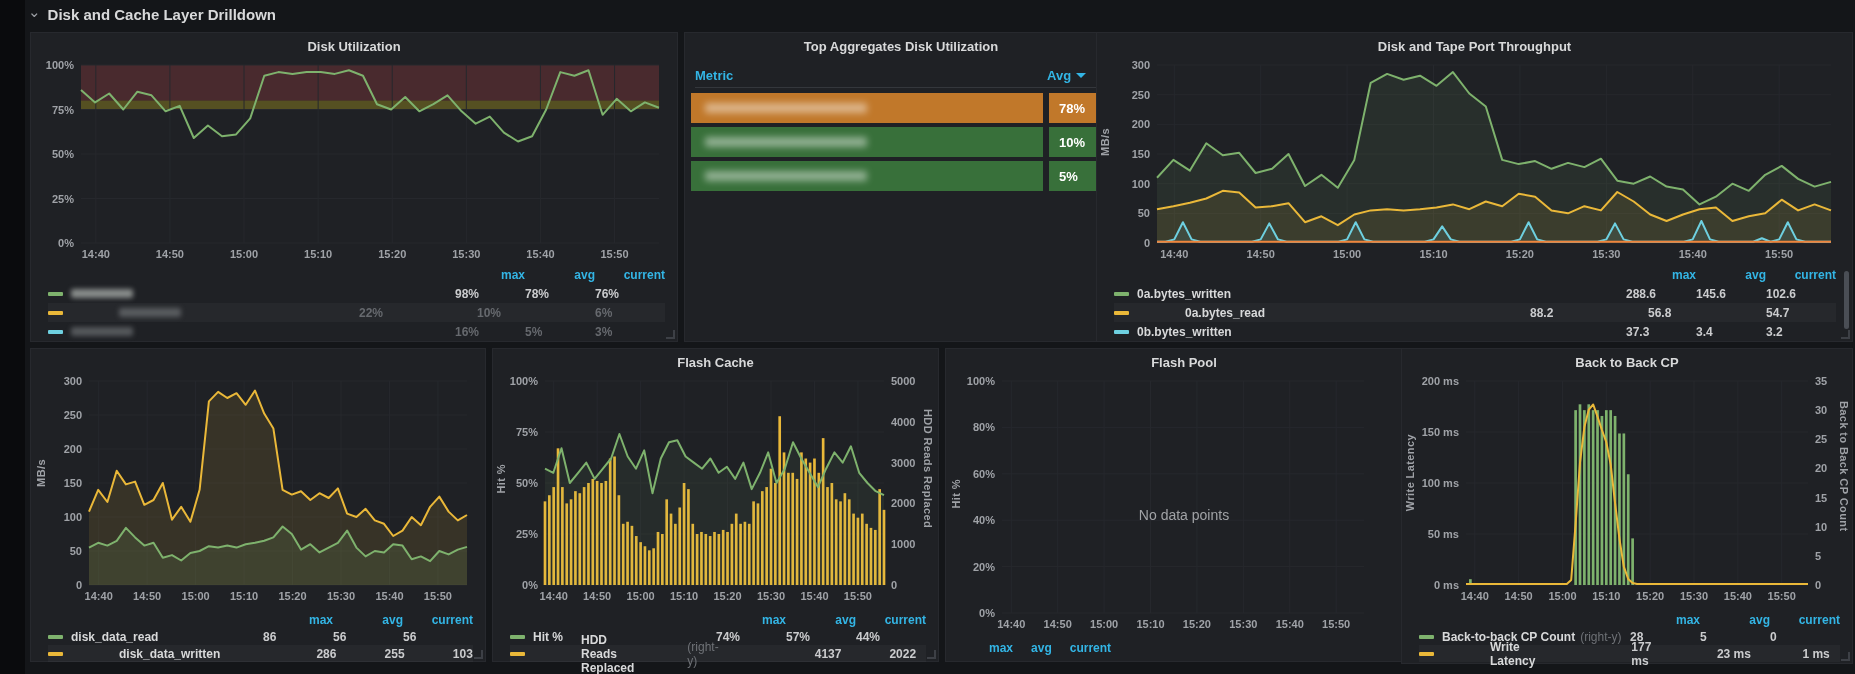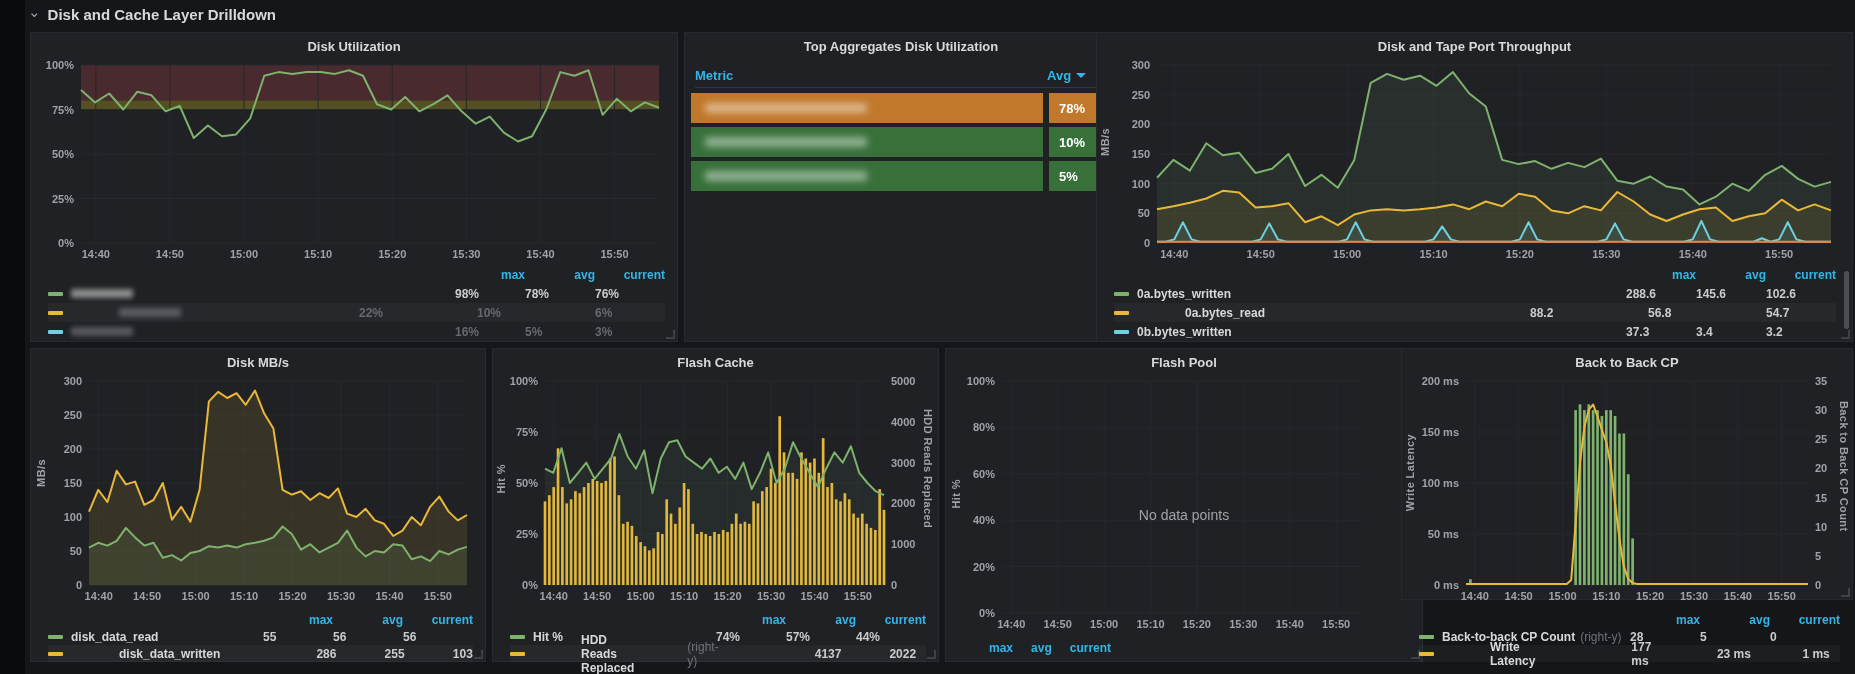--- a/index.html
+++ b/index.html
@@ -225,21 +225,20 @@
           <span class="spacer"></span>
         <span class="lv">37.3</span>
         <span class="lv">3.4</span>
         <span class="lv">3.2</span>
       </div>
     </div>
     <div class="scroll-thumb" style="top:238px;height:58px"></div>
   </section>
 
   <section class="panel" style="left:30px;top:348px;width:456px;height:314px">
-    <h2 class="ptitle">Disk MB/s</h2>
     <div class="ylab l" style="left:4px;top:110px">MB/s</div>
     <div class="plot" style="left:8px;top:24px;width:440px;height:232px"><svg width="440" height="232">
           <line x1="50" y1="212" x2="428" y2="212" stroke="#26282d"></line>
           <text x="43" y="216" fill="#9fa2a7" text-anchor="end" font-size="11" font-weight="600" font-family="&quot;Liberation Sans&quot;,sans-serif">0</text>
           <line x1="50" y1="178" x2="428" y2="178" stroke="#26282d"></line>
           <text x="43" y="182" fill="#9fa2a7" text-anchor="end" font-size="11" font-weight="600" font-family="&quot;Liberation Sans&quot;,sans-serif">50</text>
           <line x1="50" y1="144" x2="428" y2="144" stroke="#26282d"></line>
           <text x="43" y="148" fill="#9fa2a7" text-anchor="end" font-size="11" font-weight="600" font-family="&quot;Liberation Sans&quot;,sans-serif">100</text>
           <line x1="50" y1="110" x2="428" y2="110" stroke="#26282d"></line>
           <text x="43" y="114" fill="#9fa2a7" text-anchor="end" font-size="11" font-weight="600" font-family="&quot;Liberation Sans&quot;,sans-serif">150</text>
@@ -273,21 +272,21 @@
     <div class="legend h17" style="top:262px">
       <div class="lhead">
         <span>max</span>
         <span>avg</span>
         <span>current</span>
       </div>
       <div class="lrow">
         <span class="sw" style="background-color: rgb(126, 178, 109);"></span>
         <span class="lname">disk_data_read</span>
           <span class="spacer"></span>
-        <span class="lv">55</span>
+        <span class="lv">86</span>
         <span class="lv">56</span>
         <span class="lv">56</span>
       </div>
       <div class="lrow zebra">
         <span class="sw" style="background-color: rgb(234, 184, 57);"></span>
         <span class="lname">disk_data_written</span>
           <span class="spacer"></span>
         <span class="lv">286</span>
         <span class="lv">255</span>
         <span class="lv">103</span>
@@ -477,21 +476,21 @@
     <div class="nodata" style="top:158px">No data points</div>
     <div class="legend h17" style="top:292px">
       <div class="inline-head" style="padding-left:26px">
         <span>max</span>
         <span>avg</span>
         <span>current</span>
       </div>
     </div>
   </section>
 
-  <section class="panel" style="left:1401px;top:348px;width:452px;height:252px">
+  <section class="panel" style="left:1401px;top:348px;width:452px;height:316px">
     <h2 class="ptitle">Back to Back CP</h2>
     <div class="ylab l" style="left:2px;top:85px">Write Latency</div>
     <div class="ylab r" style="right:2px;top:52px">Back to Back CP Count</div>
     <div class="plot" style="left:2px;top:24px;width:444px;height:232px"><svg width="444" height="232">
           <line x1="62" y1="212" x2="404" y2="212" stroke="#26282d"></line>
           <text x="55" y="216" fill="#9fa2a7" text-anchor="end" font-size="11" font-weight="600" font-family="&quot;Liberation Sans&quot;,sans-serif">0 ms</text>
           <line x1="62" y1="161" x2="404" y2="161" stroke="#26282d"></line>
           <text x="55" y="165" fill="#9fa2a7" text-anchor="end" font-size="11" font-weight="600" font-family="&quot;Liberation Sans&quot;,sans-serif">50 ms</text>
           <line x1="62" y1="110" x2="404" y2="110" stroke="#26282d"></line>
           <text x="55" y="114" fill="#9fa2a7" text-anchor="end" font-size="11" font-weight="600" font-family="&quot;Liberation Sans&quot;,sans-serif">100 ms</text>

